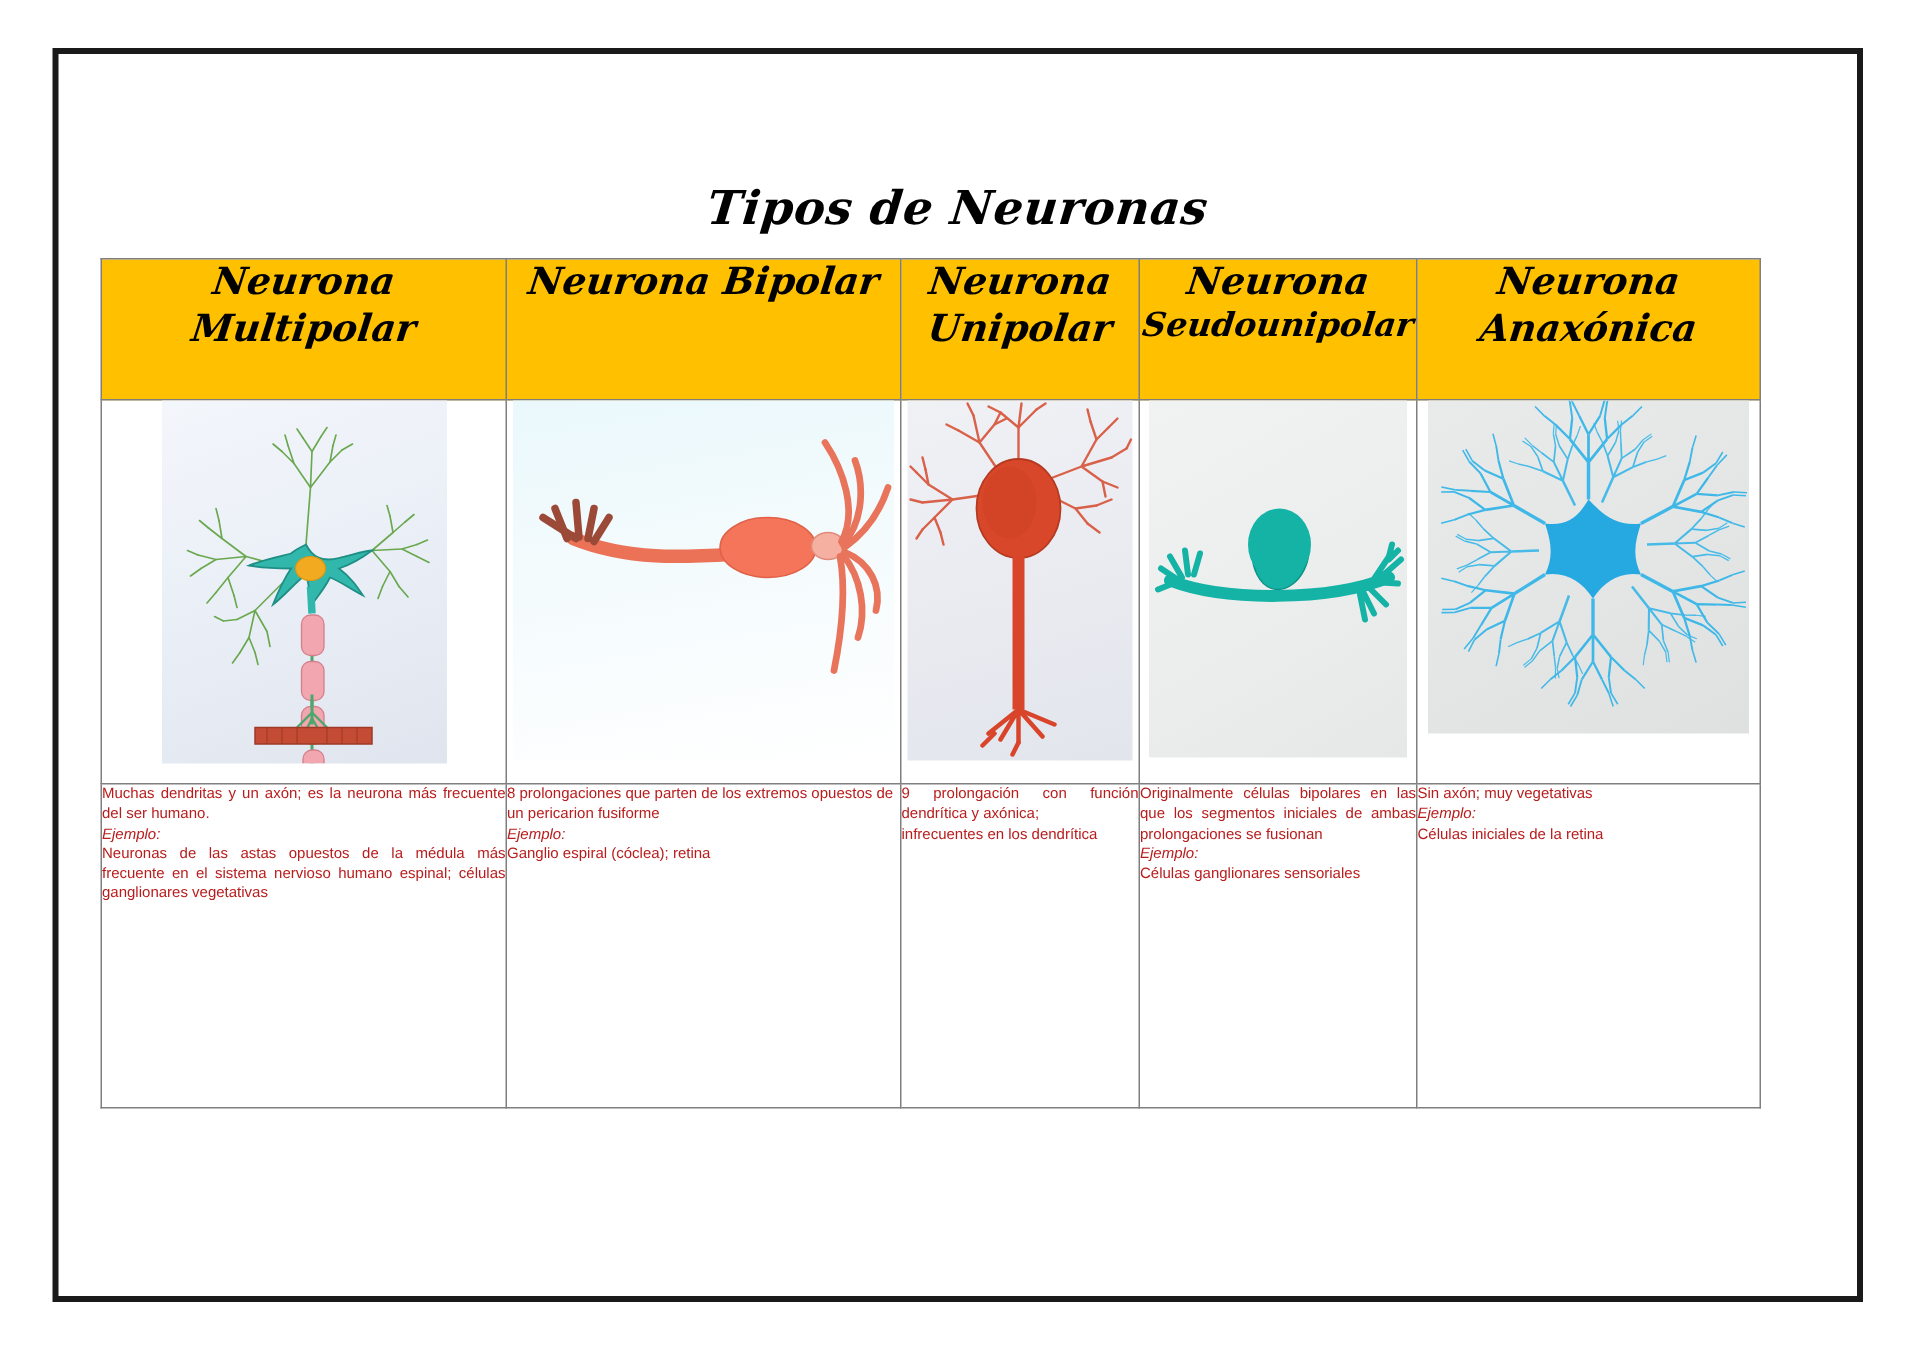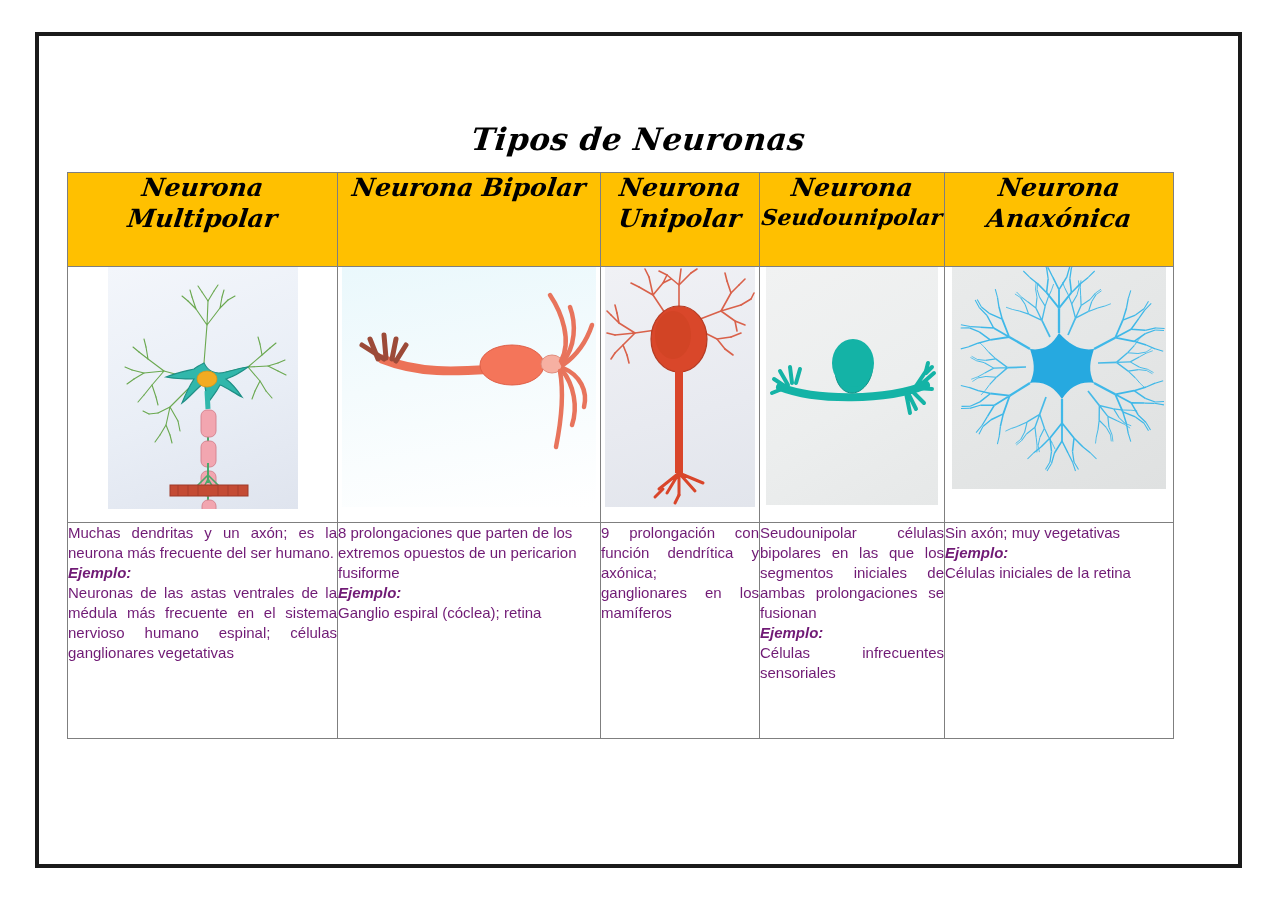--- a/index.html
+++ b/index.html
@@ -90,29 +90,29 @@
   .photo {
     display: inline-block;
     position: relative;
     overflow: hidden;
   }
 
   
   .txt-cell {
     height: 216px;
     padding: 5px 5px 4px 6px;
-    font-size: 15px;
+    font-size: 10px;
     line-height: 1.33;
-    color: #701a75;
+    color: #b91c1c;
     text-align: justify;
     box-sizing: border-box;
   }
   .txt-cell p { margin: 0; }
   .txt-cell .lbl {
-    font-weight: bold;
+    font-weight: normal;
     font-style: italic;
     text-align: left;
   }
   .txt-cell .nojust { text-align: left; }
 
   svg { display: block; }
 </style>
 </head>
 <body>
 
@@ -352,38 +352,38 @@
           </svg>
         </div>
       </td>
     </tr>
 
     <tr>
 
       <td class="txt-cell">
         <p>Muchas dendritas y un axón; es la neurona más frecuente del ser humano.</p>
         <p class="lbl">Ejemplo:</p>
-        <p> Neuronas de las astas ventrales de la médula más frecuente en el sistema nervioso humano espinal; células ganglionares vegetativas</p>
+        <p> Neuronas de las astas opuestos de la médula más frecuente en el sistema nervioso humano espinal; células ganglionares vegetativas</p>
       </td>
 
       <td class="txt-cell">
         <p class="nojust">8 prolongaciones que parten de los extremos opuestos de un pericarion fusiforme</p>
         <p class="lbl">Ejemplo:</p>
         <p class="nojust">Ganglio espiral (cóclea); retina</p>
       </td>
 
       <td class="txt-cell">
         <p>9 prolongación con función dendrítica y axónica;</p>
-        <p>ganglionares en los mamíferos</p>
-      </td>
-
-      <td class="txt-cell">
-        <p>Seudounipolar células bipolares en las que los segmentos iniciales de ambas prolongaciones se fusionan</p>
+        <p>infrecuentes en los dendrítica</p>
+      </td>
+
+      <td class="txt-cell">
+        <p>Originalmente células bipolares en las que los segmentos iniciales de ambas prolongaciones se fusionan</p>
         <p class="lbl">Ejemplo:</p>
-        <p>Células infrecuentes sensoriales</p>
+        <p>Células ganglionares sensoriales</p>
       </td>
 
       <td class="txt-cell">
         <p class="nojust">Sin axón; muy vegetativas</p>
         <p class="lbl">Ejemplo:</p>
         <p class="nojust"> Células iniciales de la retina</p>
       </td>
     </tr>
   </tbody>
     </table>

